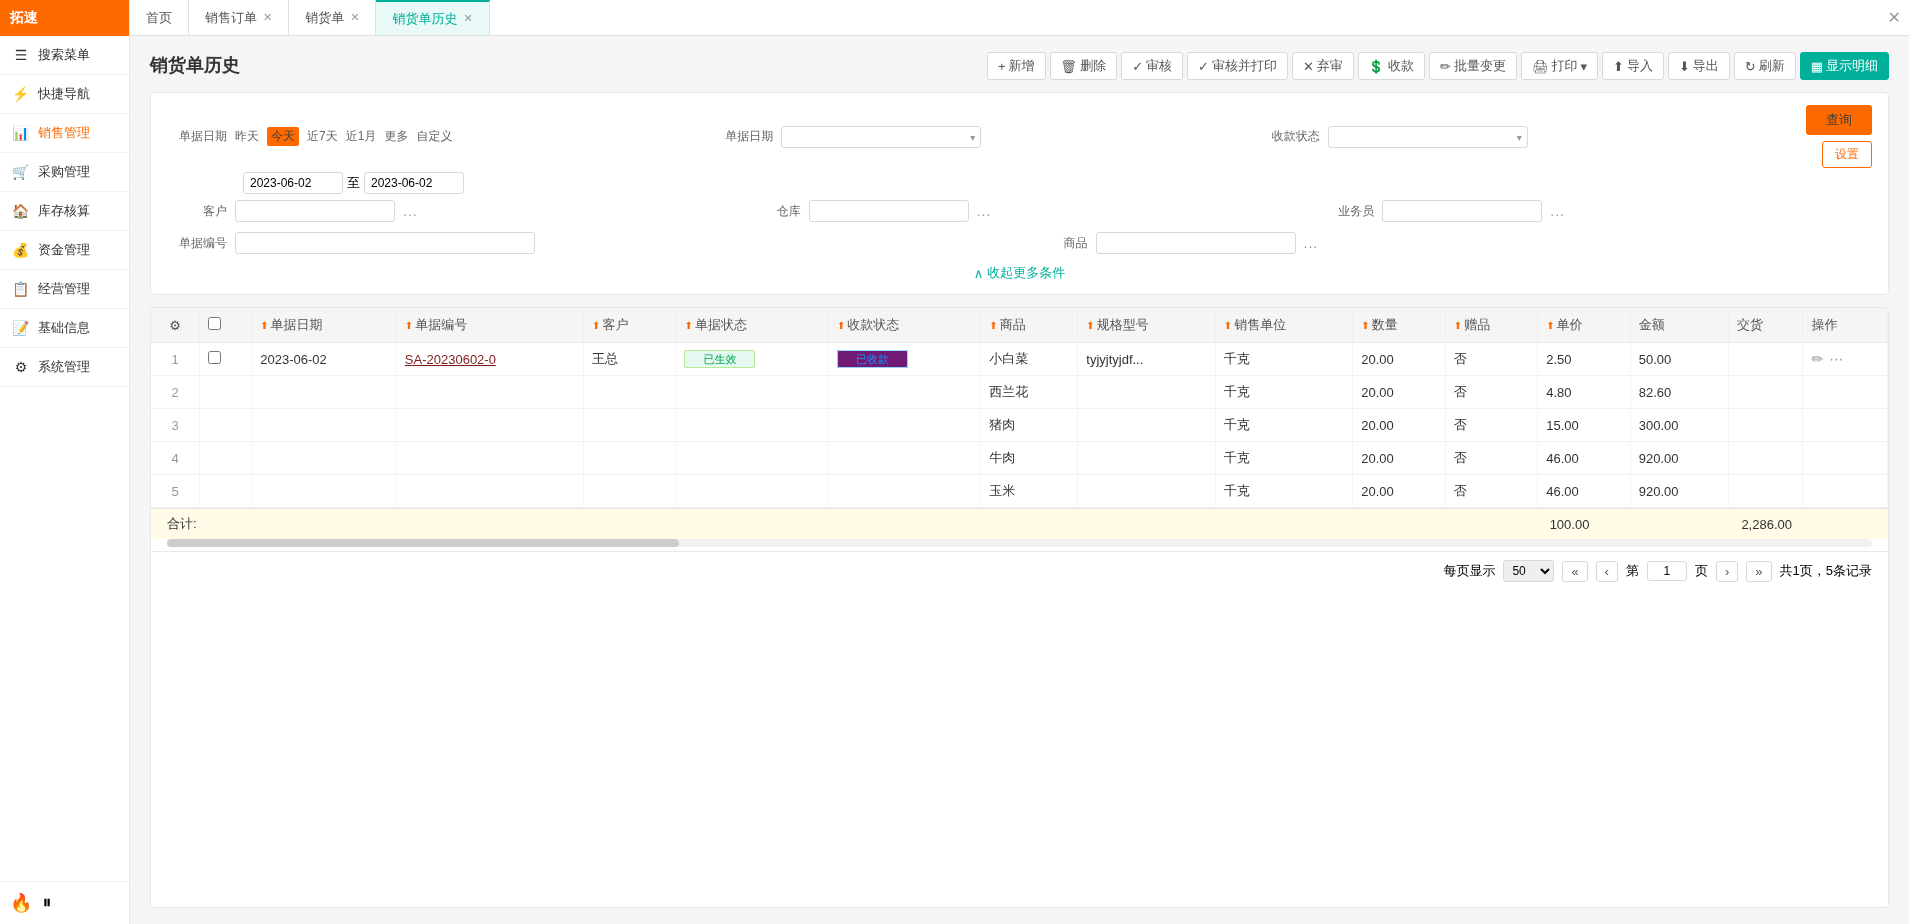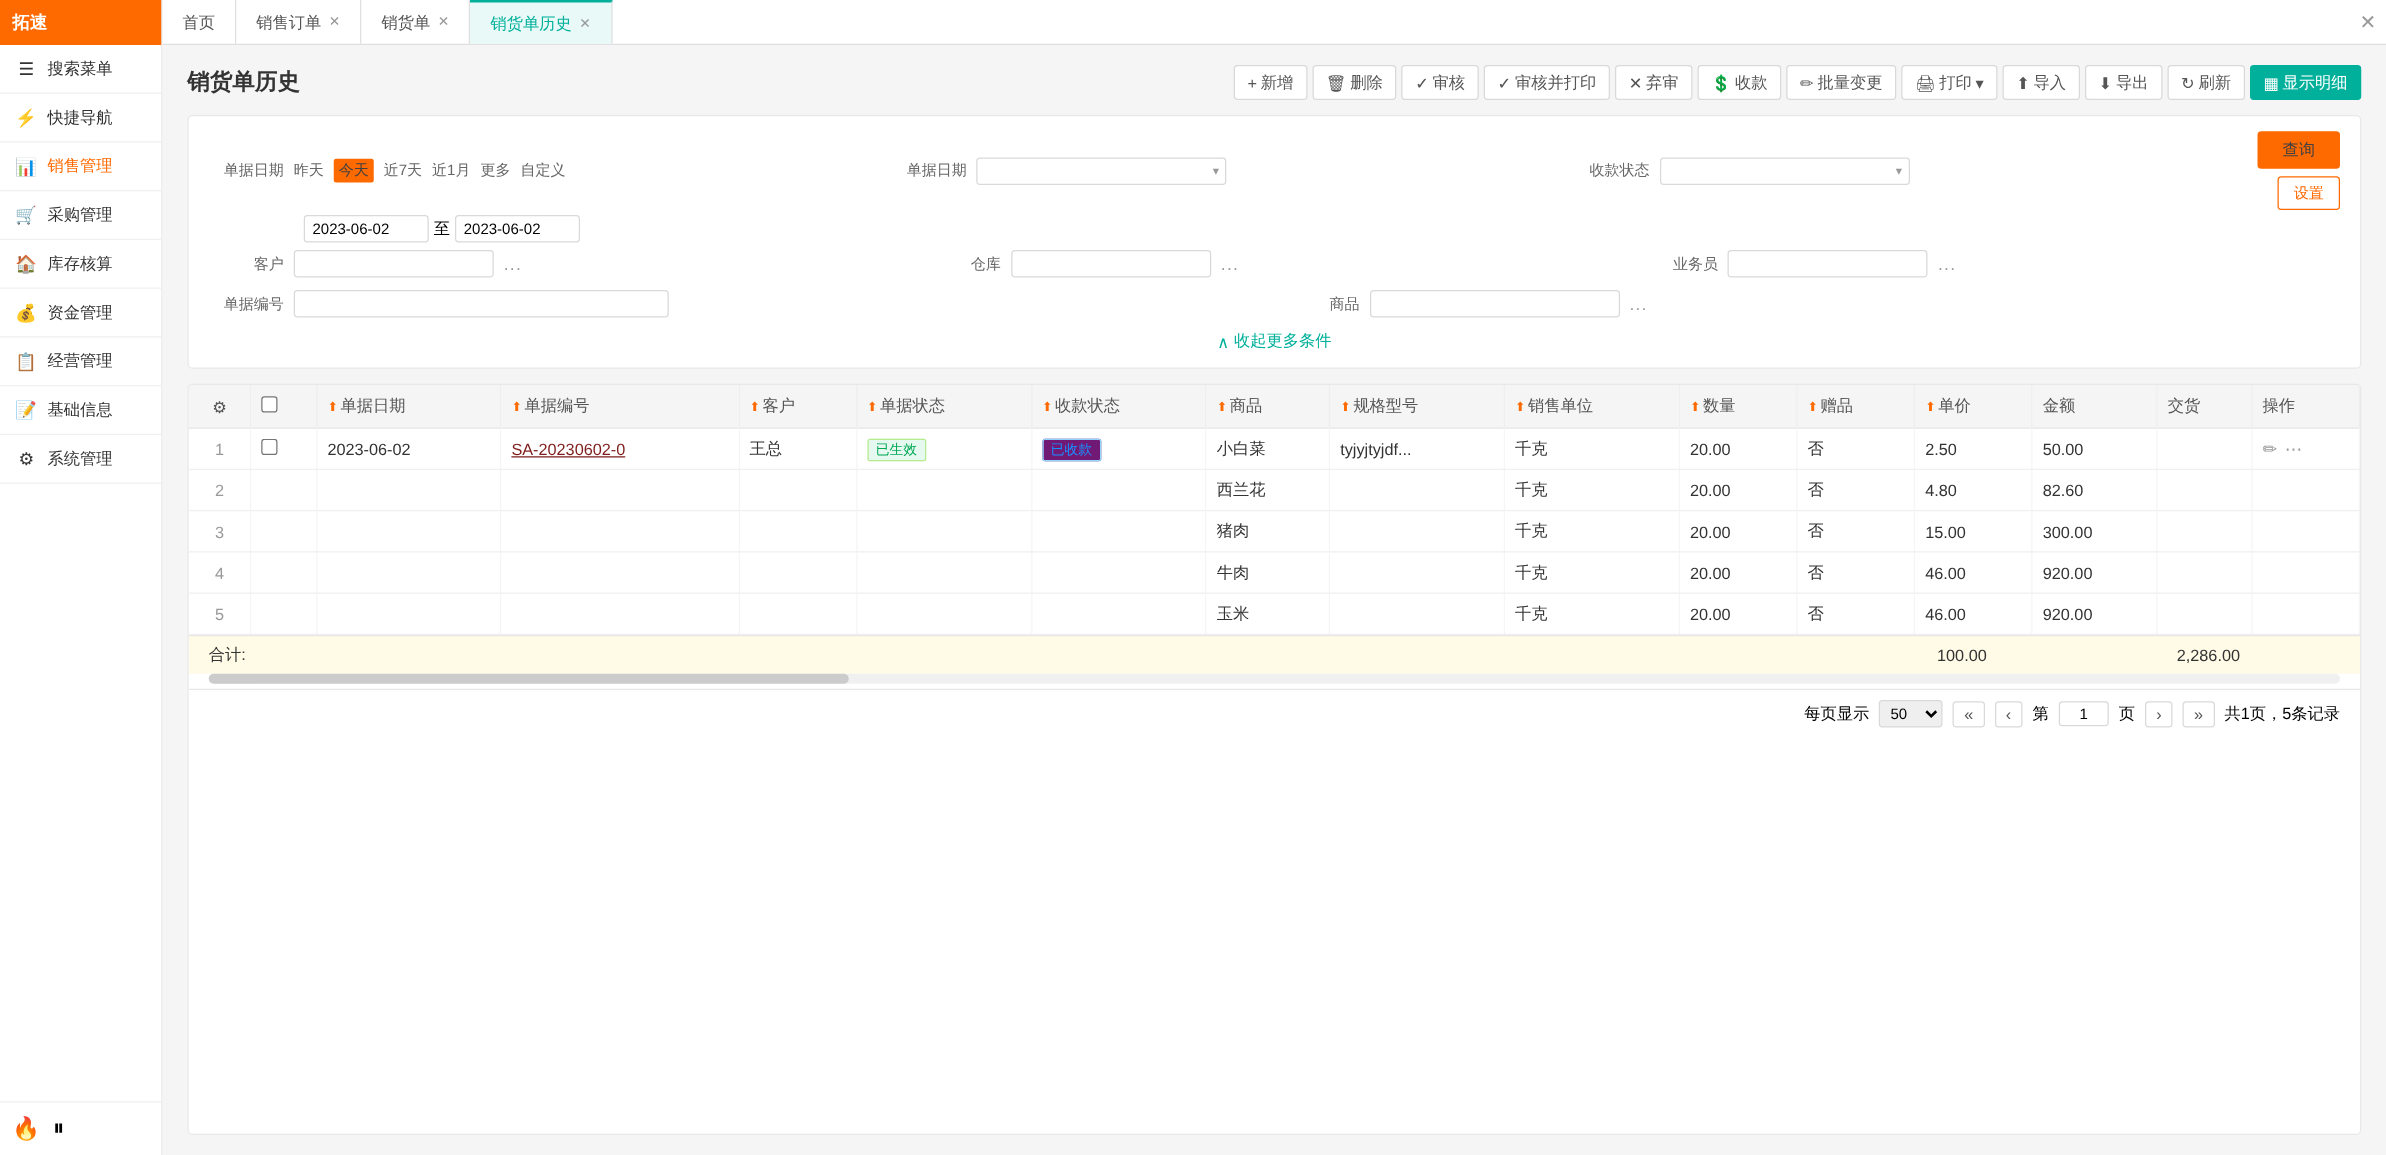--- a/index.html
+++ b/index.html
@@ -248,21 +248,21 @@
     th .sort-icon { color: #ff6a00; font-size: 10px; margin-right: 2px; }
     td {
       padding: 7px 8px;
       border-bottom: 1px solid #f0f0f0;
       border-right: 1px solid #f5f5f5;
       color: #333;
       white-space: nowrap;
     }
     .badge {
       border-radius: 2px;
-      padding: 2px 6px;
+      padding: 2px 18px;
       font-size: 11px;
     }
     .badge-green { background: #e6f9f0; color: #00a854; border: 1px solid #b7eb8f; }
     .badge-blue { background: #701a75; color: #1890ff; border: 1px solid #91d5ff; }
     .link-text { color: #7f1d1d; cursor: pointer; text-decoration: underline; }
     .action-icons { display: flex; gap: 6px; }
     .action-icon { color: #999; cursor: pointer; font-size: 14px; }
 
     
     .table-footer {

